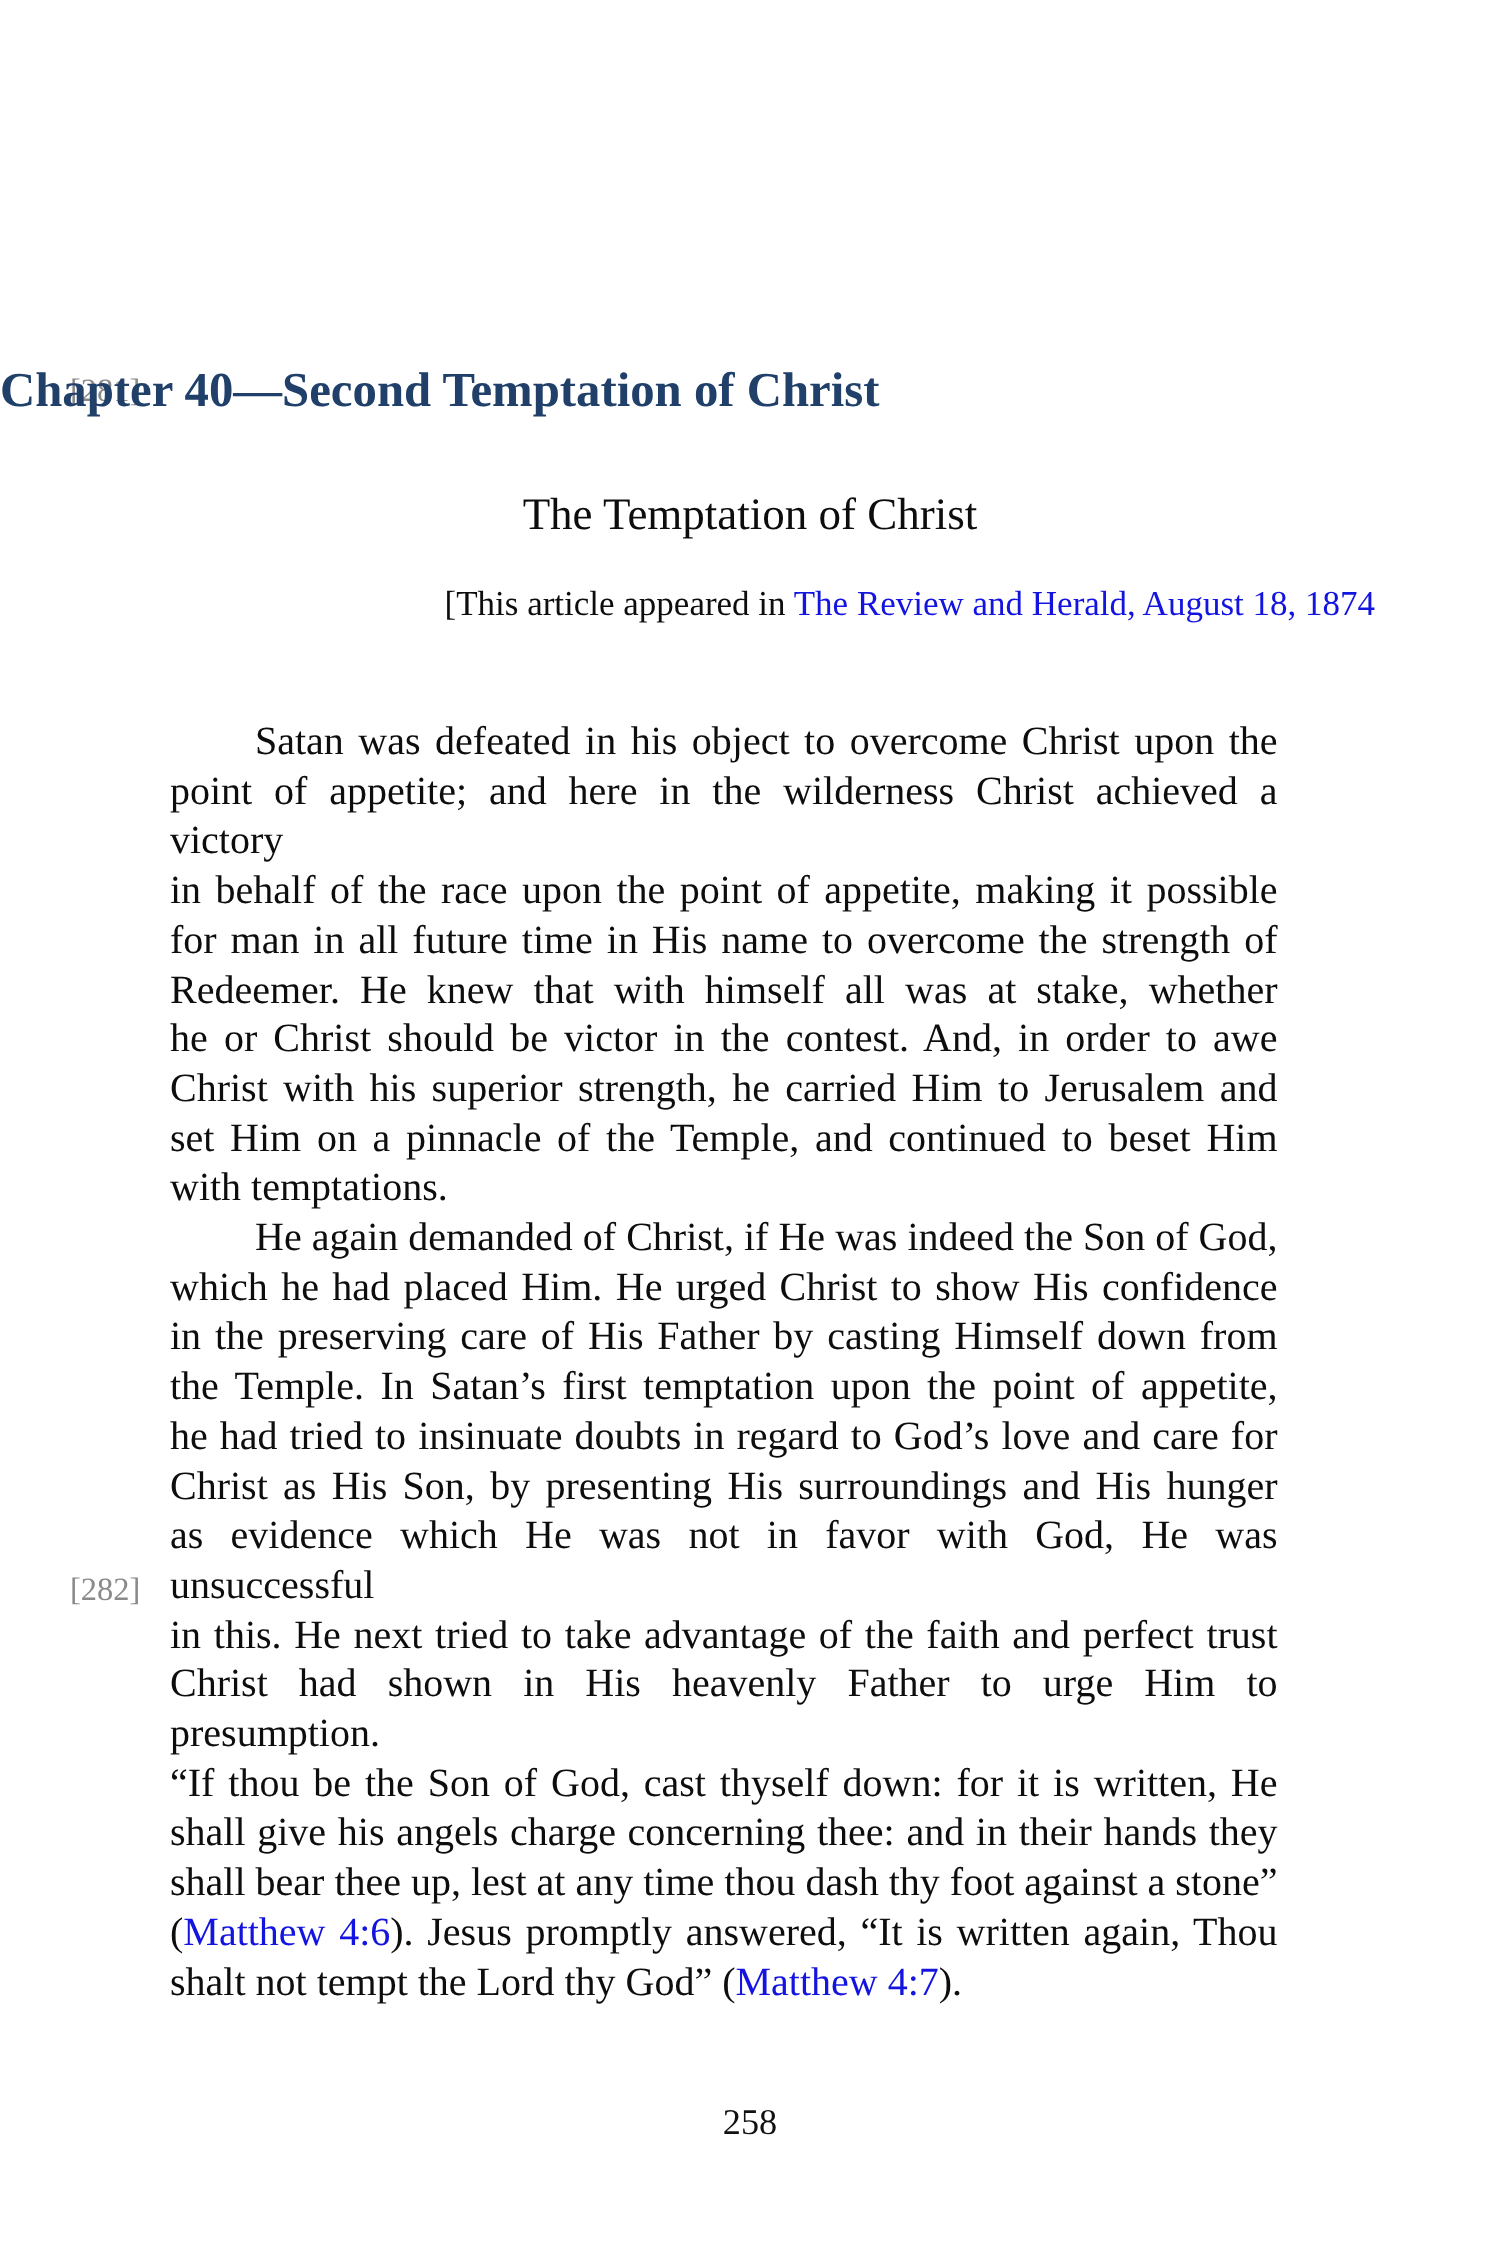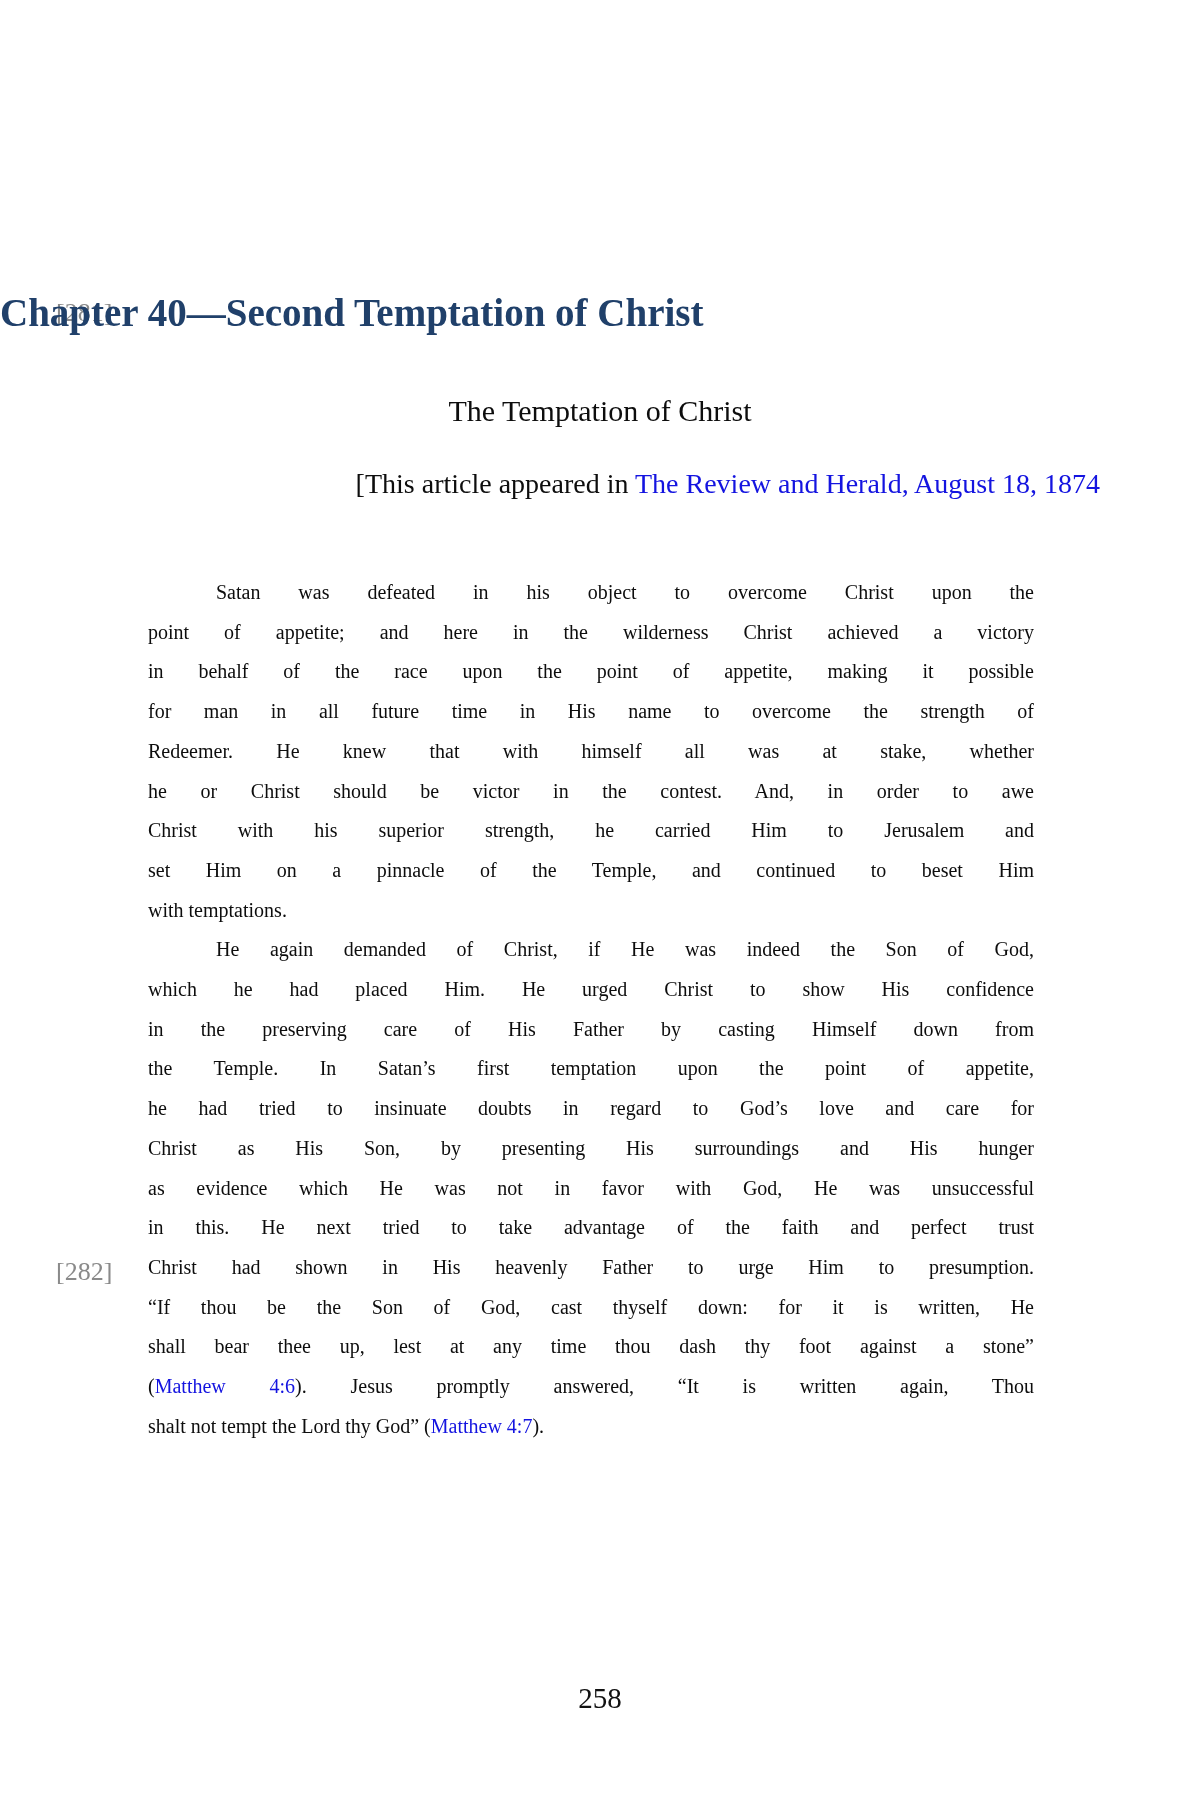--- a/index.html
+++ b/index.html
@@ -42,40 +42,40 @@
     color: var(--title-color, #20406a);
   }
   .section-title {
     position: absolute;
     top: 393px;
     left: 0;
     width: 1200px;
     margin: 0;
     text-align: center;
     font-weight: normal;
-    font-size: 30px;
+    font-size: 36px;
     line-height: 36px;
     color: #0d0d0d;
   }
   .article-note {
     position: absolute;
     top: 464px;
     left: 100px;
     width: 1000px;
     text-align: right;
     font-size: 28px;
     line-height: 39.7px;
     color: #0d0d0d;
   }
   .body-text {
     position: absolute;
-    left: 148px;
+    left: 136px;
     top: 573px;
     width: 886px;
-    font-size: 20px;
+    font-size: 32px;
     line-height: 39.7px;
     color: var(--body-color, #0d0d0d);
   }
   .body-text .line {
     text-align: justify;
     text-align-last: justify;
   }
   .body-text .line.first { text-indent: 68px; }
   .body-text .line.last {
     text-align: left;
@@ -127,20 +127,21 @@
         <div class="line first">He again demanded of Christ, if He was indeed the Son of God,</div>
         <div class="line">which he had placed Him. He urged Christ to show His confidence</div>
         <div class="line">in the preserving care of His Father by casting Himself down from</div>
         <div class="line">the Temple. In Satan’s first temptation upon the point of appetite,</div>
         <div class="line">he had tried to insinuate doubts in regard to God’s love and care for</div>
         <div class="line">Christ as His Son, by presenting His surroundings and His hunger</div>
         <div class="line">as evidence which He was not in favor with God, He was unsuccessful</div>
         <div class="line">in this. He next tried to take advantage of the faith and perfect trust</div>
         <div class="line">Christ had shown in His heavenly Father to urge Him to presumption.</div>
         <div class="line">“If thou be the Son of God, cast thyself down: for it is written, He</div>
+        <div class="line">shall give his angels charge concerning thee: and in their hands they</div>
         <div class="line">shall bear thee up, lest at any time thou dash thy foot against a stone”</div>
         <div class="line">(<a class="doclink">Matthew 4:6</a>). Jesus promptly answered, “It is written again, Thou</div>
         <div class="line last">shalt not tempt the Lord thy God” (<a class="doclink">Matthew 4:7</a>).</div>
       </div>
     </div>
 
   <div class="margin-note" id="mn2">[282]</div>
 
   <div class="page-number">258</div>
 

